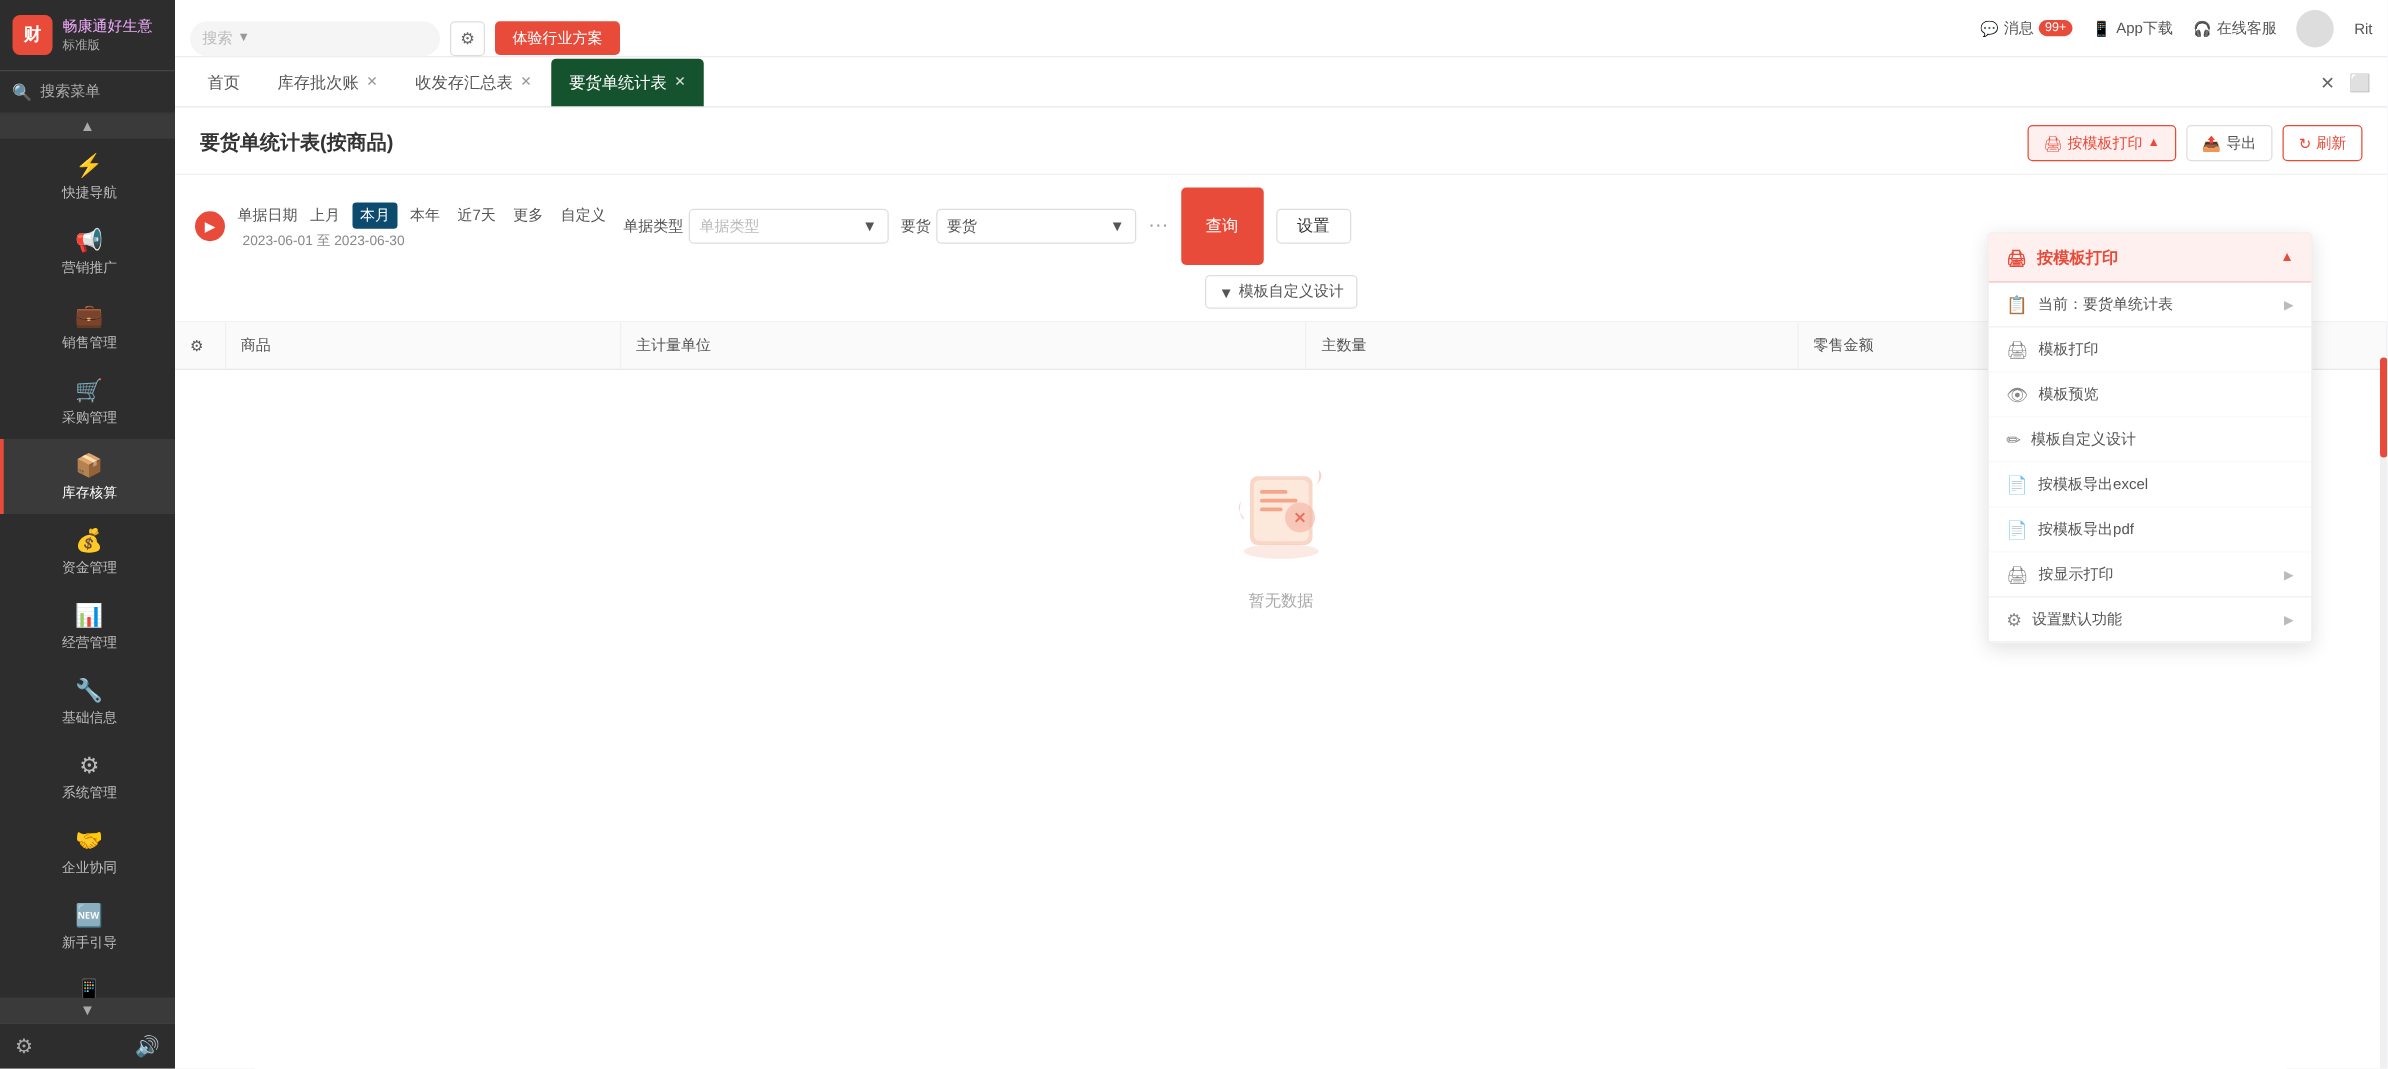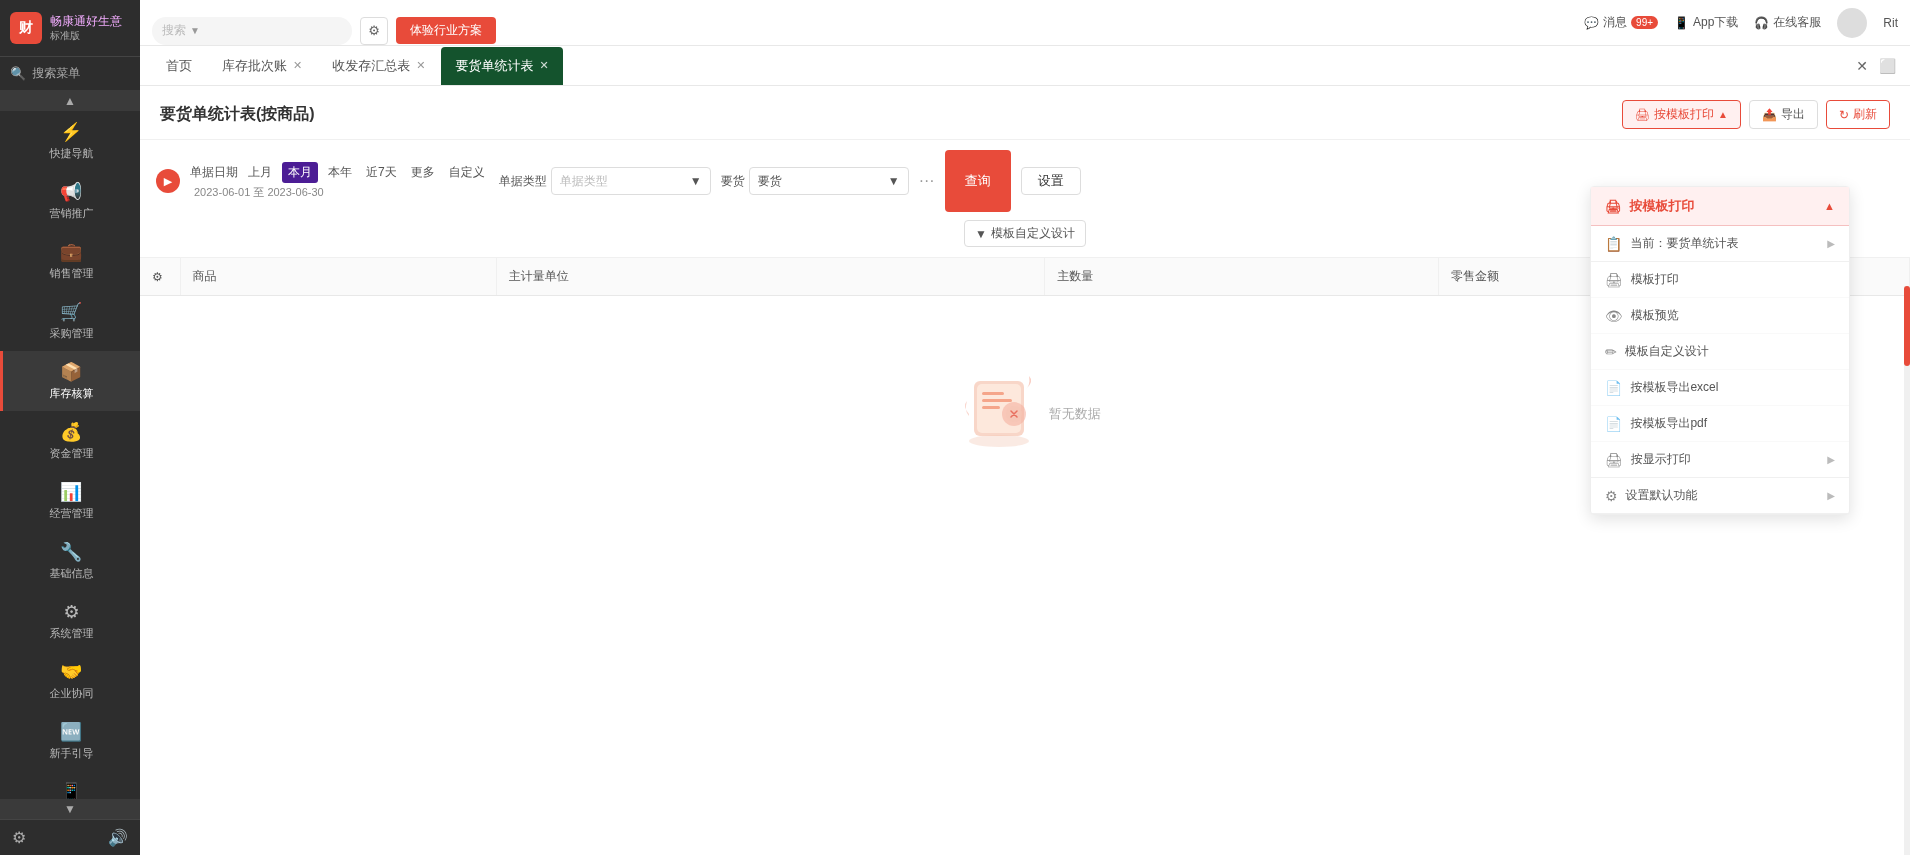--- a/index.html
+++ b/index.html
@@ -331,21 +331,21 @@
       gap: 6px;
       align-items: center;
       font-size: 12px;
       color: #555;
     }
     .date-option {
       cursor: pointer;
       padding: 2px 4px;
     }
     .date-option.active {
-      background: #4c1d95;
+      background: #0c4a6e;
       color: white;
       border-radius: 3px;
       padding: 2px 6px;
     }
     .date-range {
       font-size: 11px;
       color: #888;
       padding-left: 4px;
     }
 
@@ -416,21 +416,21 @@
     .data-table td {
       border-bottom: 1px solid #f0f0f0;
       padding: 10px 12px;
       font-size: 12px;
     }
     .col-checkbox { width: 40px; text-align: center; }
 
     
     .empty-state {
       display: flex;
-      flex-direction: row;
+      flex-direction: column;
       align-items: center;
       justify-content: center;
       padding: 60px 0;
     }
     .empty-icon {
       width: 100px;
       height: 100px;
       margin-bottom: 16px;
     }
     .empty-text { font-size: 13px; color: #aaa; }

